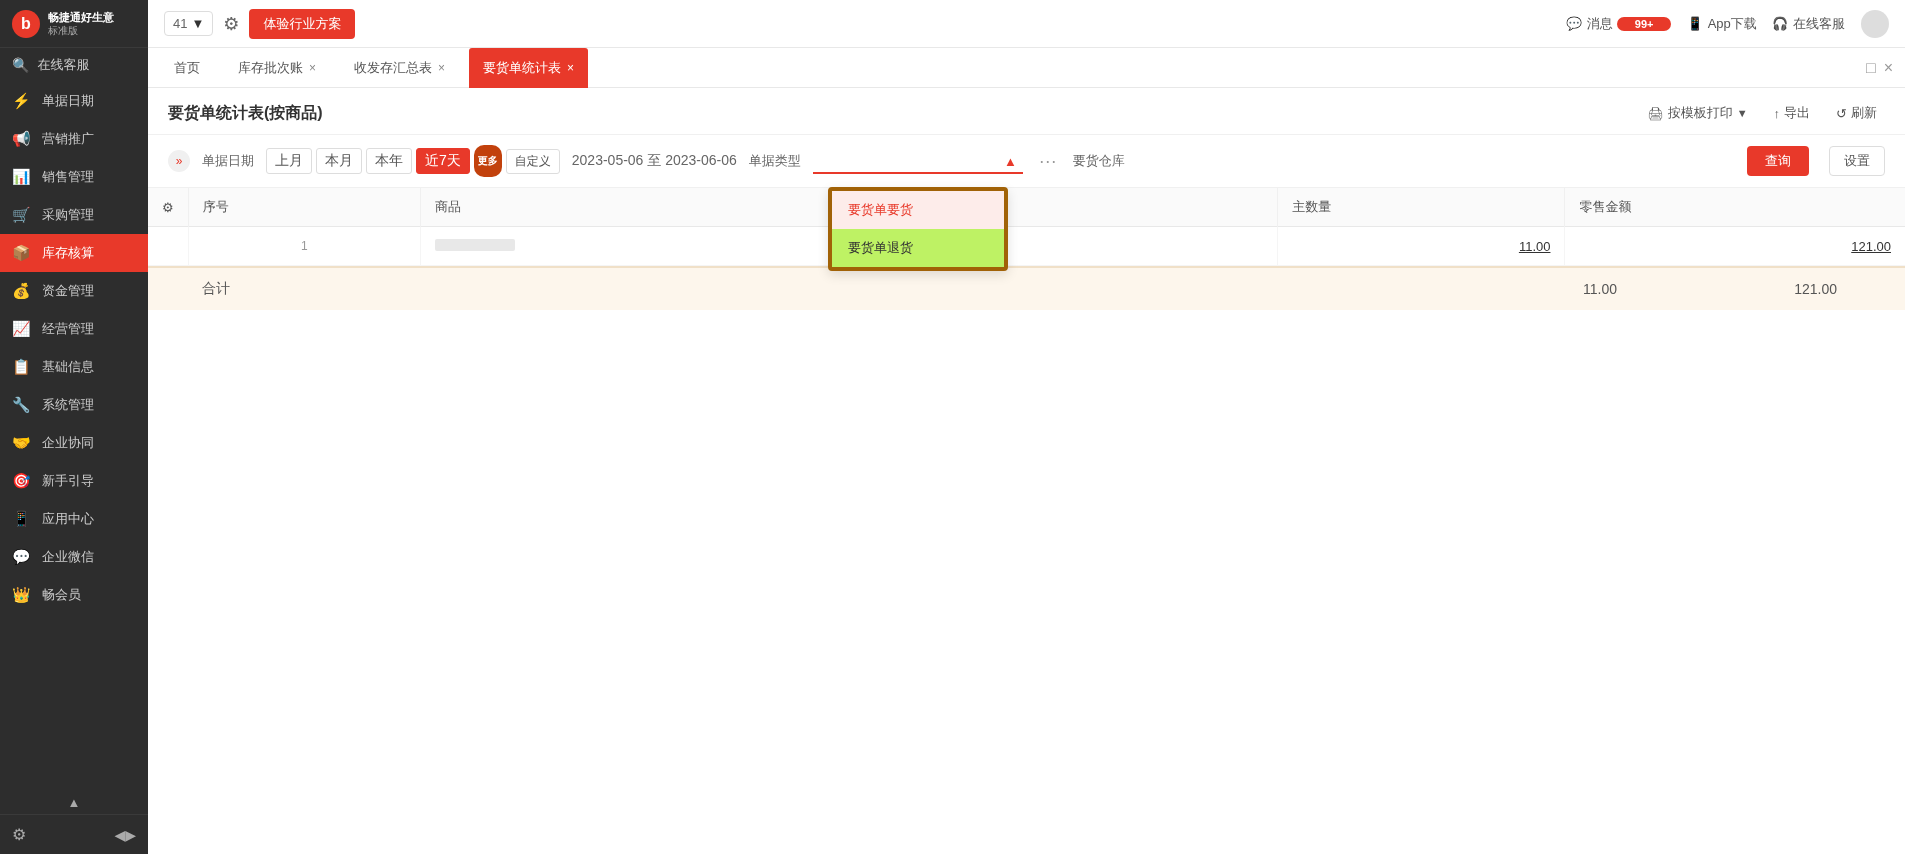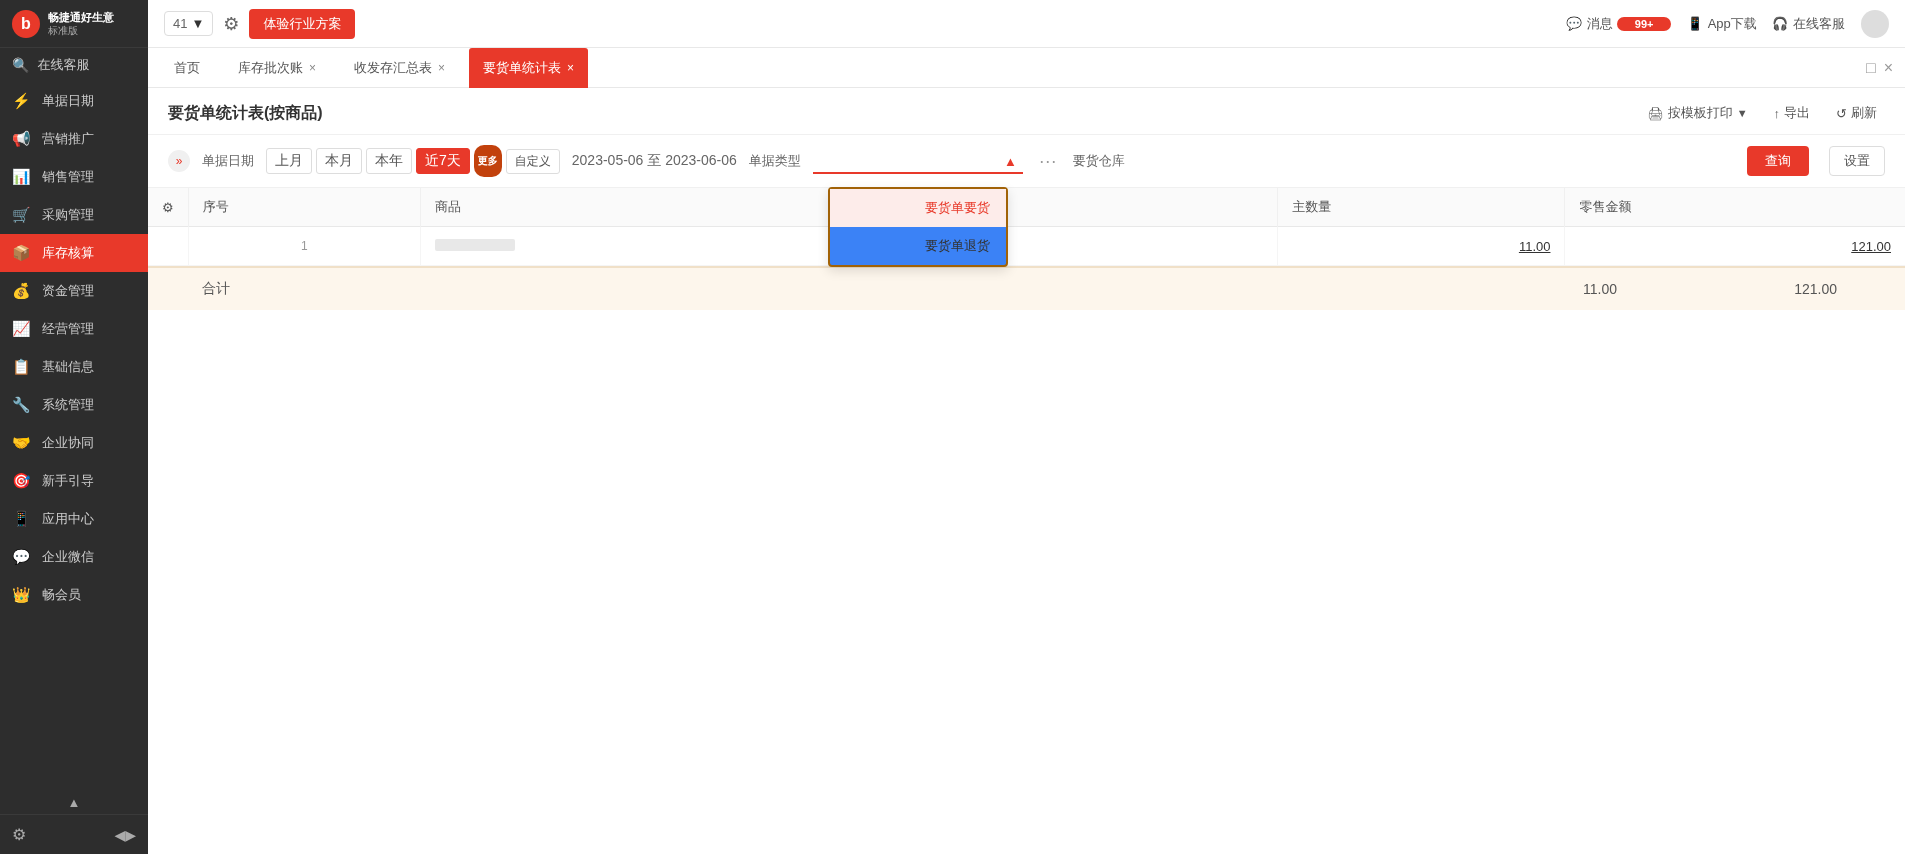--- a/index.html
+++ b/index.html
@@ -353,27 +353,26 @@
       color: #555;
       cursor: pointer;
       margin-left: 8px;
     }
 
     
     .dropdown-overlay {
       position: absolute;
       top: 52px;
       left: 680px;
-      background: #3b82f6;
-      border: 2px solid #a16207;
+      background: #bef264;
+      border: 4px solid #a16207;
       border-radius: 4px;
       box-shadow: 0 4px 12px rgba(0,0,0,0.12);
       z-index: 100;
       min-width: 180px;
-      text-align: right;
     }
     .dropdown-item {
       padding: 10px 16px;
       cursor: pointer;
       font-size: 13px;
       color: #333;
     }
     .dropdown-item.selected { background: #fdecea; color: #e8392a; }
 
     

